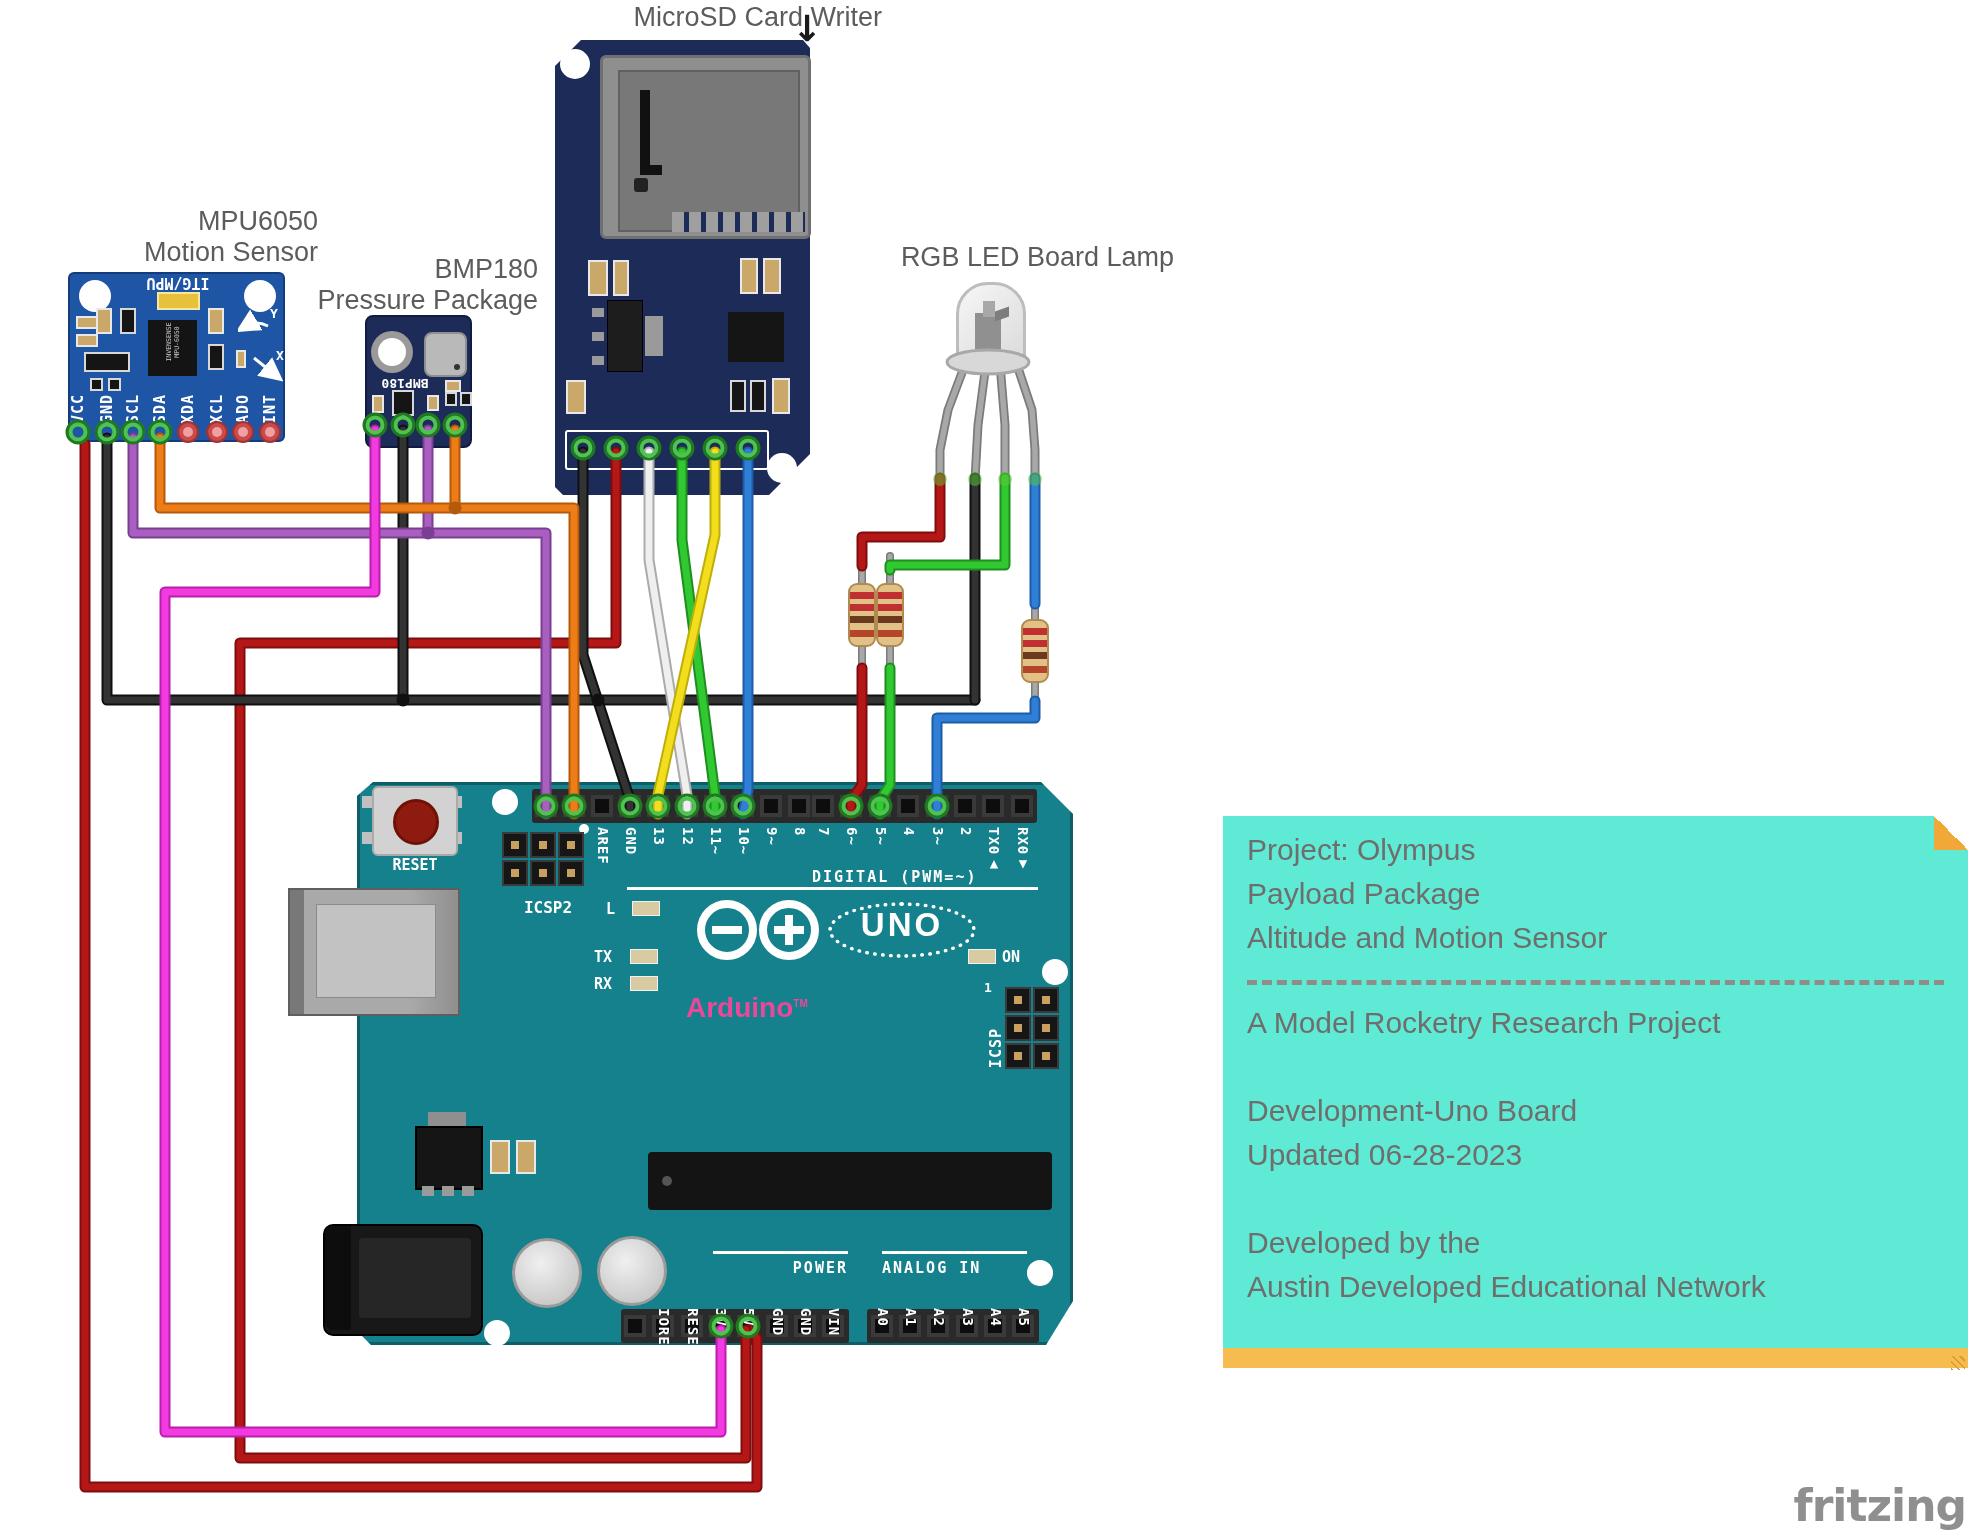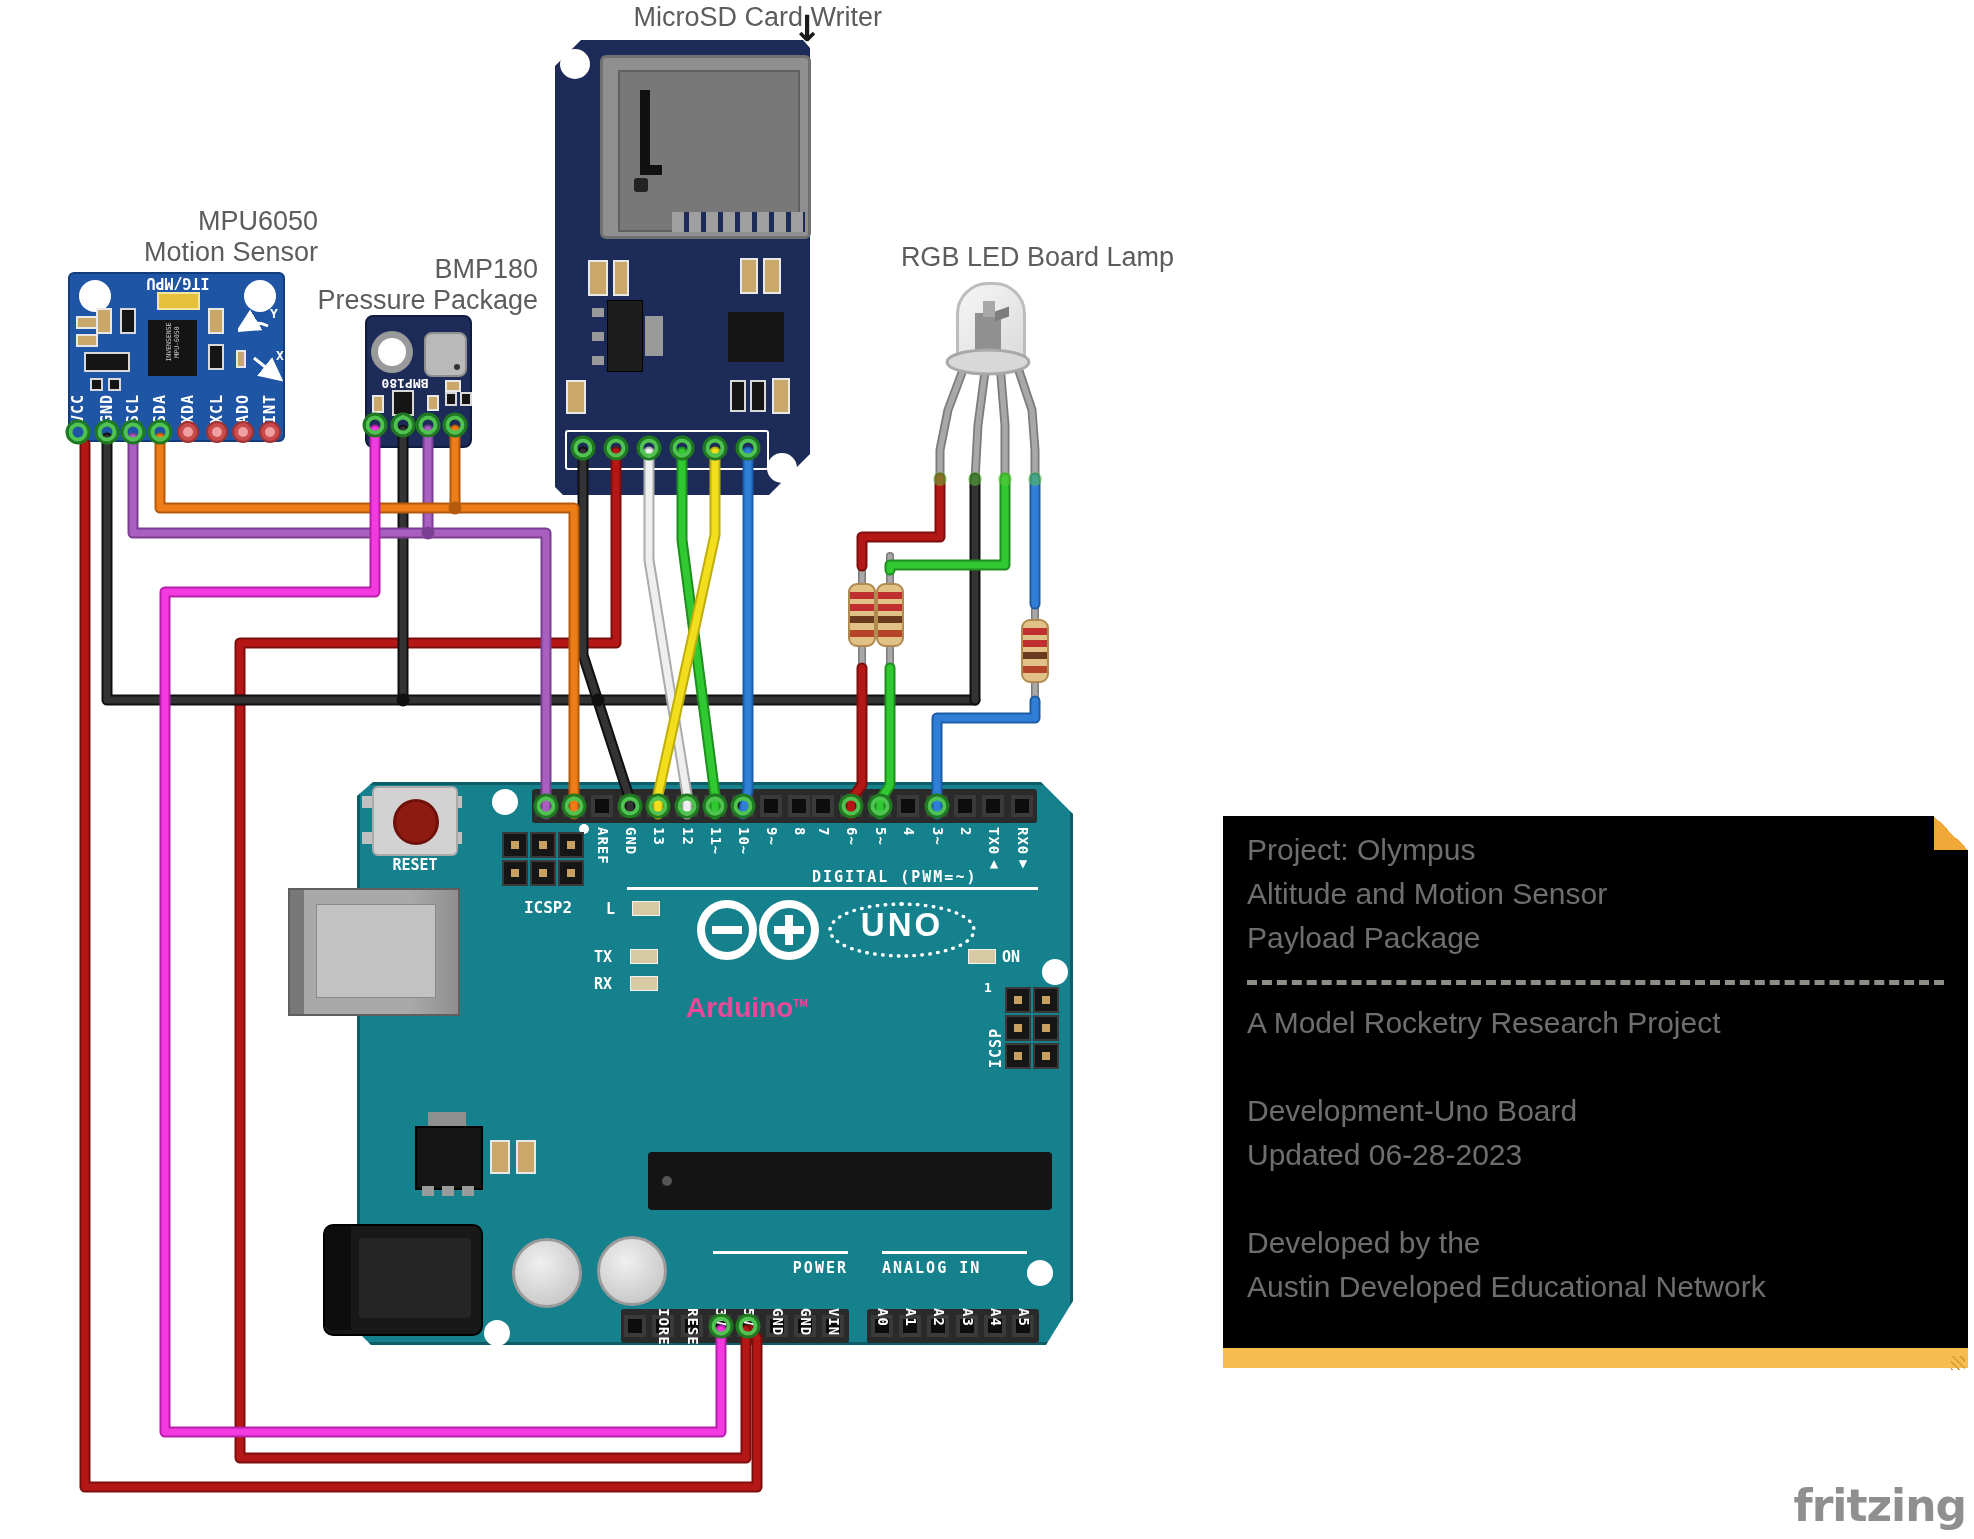--- a/index.html
+++ b/index.html
@@ -15,21 +15,21 @@
   .icsq i{position:absolute;left:7px;top:7px;width:8px;height:8px;background:#C8A060}
   .vlab{position:absolute;writing-mode:vertical-rl;font:bold 14px "DejaVu Sans Mono",monospace;
         color:#fff;letter-spacing:1px;width:18px;white-space:nowrap}
   .vlab.up{transform:rotate(180deg)}
   .silk{font-family:"DejaVu Sans Mono",monospace;font-weight:bold;color:#fff;position:absolute;white-space:nowrap}
   .smd{position:absolute;box-sizing:border-box}
   .smd.tan{background:#C9A86A;border:2px solid #e8e8e8}
   .smd.blk{background:#151515;border:2px solid #d8d8d8}
   .smd.plain{border:none}
   .ledrect{position:absolute;width:26px;height:13px;background:#D8CBA4;border:1px solid #f2f2f2}
-  #note{position:absolute;left:1223px;top:816px;width:745px;height:552px;background:#000000}
+  #note{position:absolute;left:1223px;top:816px;width:745px;height:552px;background:#5eead4}
   #note .bar{position:absolute;left:0;top:532px;width:745px;height:20px;background:#F6BC4F}
   #note .fold{position:absolute;right:0;top:0;width:34px;height:34px;
               background:linear-gradient(225deg,#ffffff 50%,#F0A838 50%)}
   #note-lines{position:absolute;left:24px;top:12px;width:700px}
   .note-line{height:44px;line-height:44px;font-size:30px;color:#6F6E6C;white-space:nowrap}
   .note-gap{height:44px}
   .note-hr{border-top:5px dashed #8F8D88;margin:20px 0 16px 0;width:697px}
   .grip{position:absolute;right:3px;top:540px;width:14px;height:14px;
         background:repeating-linear-gradient(45deg,#D99C33 0 2px,transparent 2px 5px)}
   #fritzing-logo{position:absolute;right:8px;bottom:8px;font:bold 44px "DejaVu Sans",sans-serif;
@@ -206,22 +206,22 @@
   <div class="abs z3" style="left:415px;top:1126px;width:64px;height:60px;background:#151515;border:2px solid #000"></div>
   <div class="abs z3" style="left:422px;top:1186px;width:12px;height:10px;background:#9A9A9A"></div>
   <div class="abs z3" style="left:442px;top:1186px;width:12px;height:10px;background:#9A9A9A"></div>
   <div class="abs z3" style="left:462px;top:1186px;width:12px;height:10px;background:#9A9A9A"></div>
   <div class="smd tan z3" style="left:490px;top:1140px;width:20px;height:34px"></div>
   <div class="smd tan z3" style="left:516px;top:1140px;width:20px;height:34px"></div>
 
   <div id="note">
     <div id="note-lines">
         <div class="note-line">Project: Olympus</div>
+        <div class="note-line">Payload Package</div>
         <div class="note-line">Altitude and Motion Sensor</div>
-        <div class="note-line">Payload Package</div>
         <div class="note-hr"></div>
         <div class="note-line">A Model Rocketry Research Project</div>
         <div class="note-gap"></div>
         <div class="note-line">Development-Uno Board</div>
         <div class="note-line">Updated 06-28-2023</div>
         <div class="note-gap"></div>
         <div class="note-line">Developed by the</div>
         <div class="note-line">Austin Developed Educational Network</div>
       </div>
     <div class="bar"></div>

